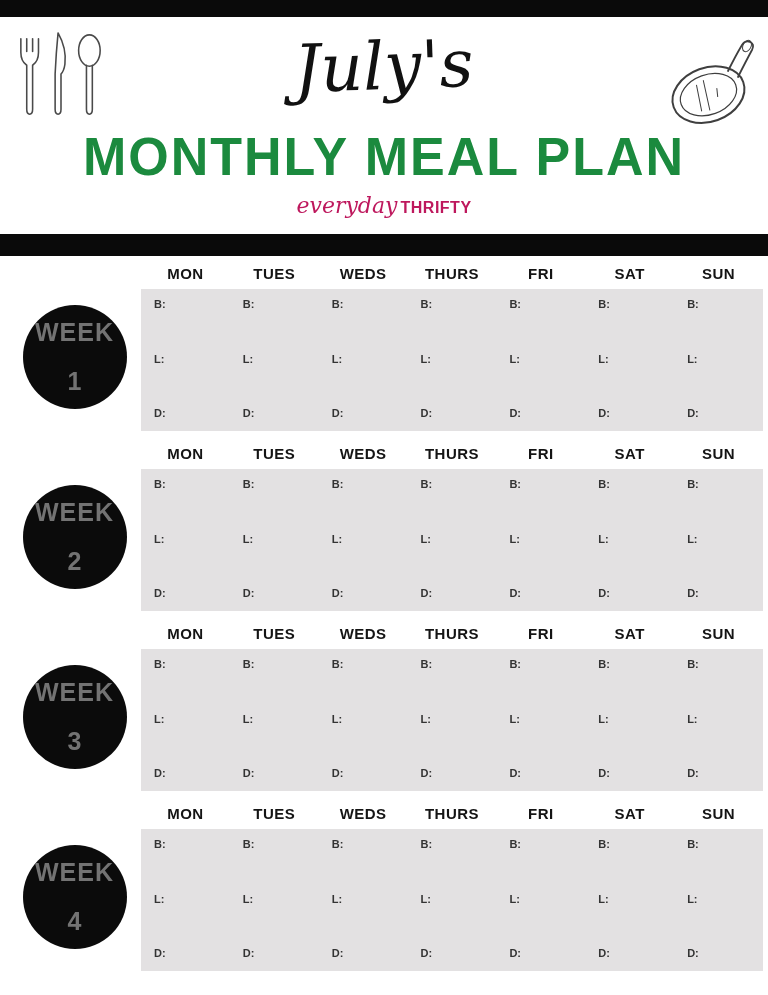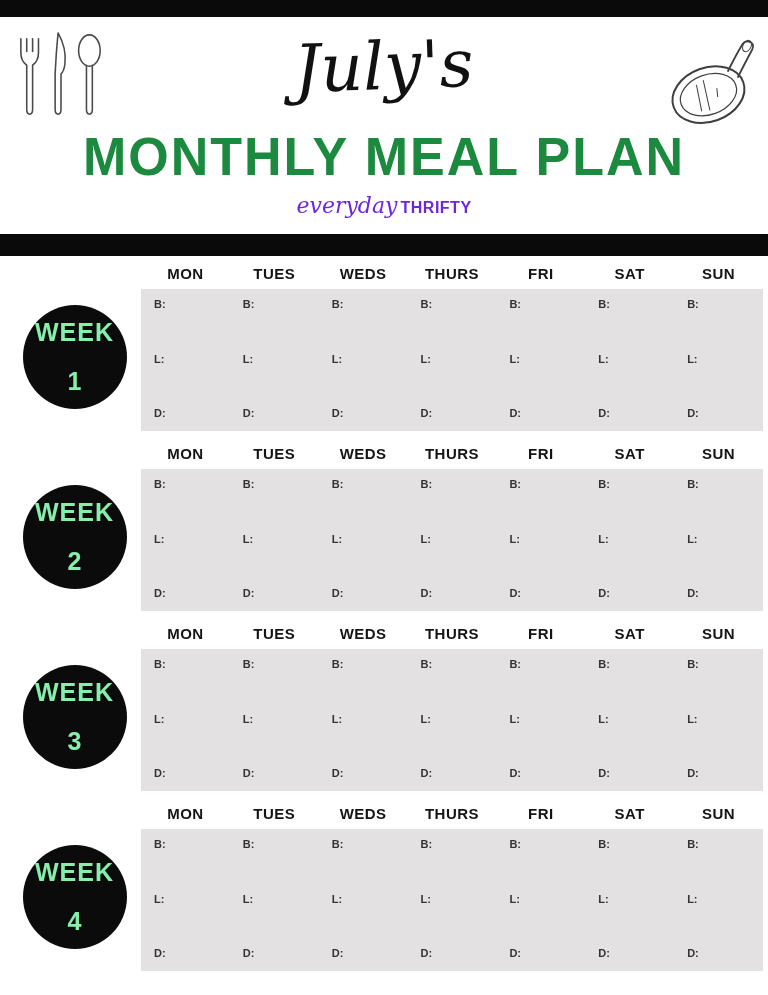--- a/index.html
+++ b/index.html
@@ -10,31 +10,31 @@
   .divider-bar{height:22px;}
   .header{position:relative;height:217px;}
   .cutlery{position:absolute;left:14px;top:10px;}
   .pan{position:absolute;right:6px;top:14px;}
   .july{ text-align:center;font-family:"DejaVu Serif",serif;font-style:italic;
          font-size:66px;line-height:1.5;height:118px;color:#111;
          transform:rotate(-2deg);}
   .main-title{text-align:center;color:#1b8a3e;font-weight:bold;font-size:52px;
               line-height:1;letter-spacing:2px;margin-top:-4px;
               transform:scaleY(1.02);}
-  .logo-row{text-align:center;margin-top:10px;color:#6d28d9;}
+  .logo-row{text-align:center;margin-top:10px;color:#be185d;}
   .logo-script{font-family:"DejaVu Serif",serif;font-style:italic;font-size:22px;}
   .logo-bold{font-weight:bold;font-size:16px;letter-spacing:0.5px;margin-left:3px;}
   .weeks{padding-top:5px;}
   .week-section{height:180px;margin-left:8px;}
   .day-row{margin-left:133px;width:622px;display:grid;grid-template-columns:repeat(7,1fr);
            height:24px;align-items:center;margin-bottom:4px;}
   .day-label{text-align:center;font-weight:bold;font-size:15px;letter-spacing:0.5px;color:#141414;}
   .week-body{display:flex;height:142px;}
   .circle-col{width:133px;display:flex;align-items:center;justify-content:center;}
-  .week-circle{width:104px;height:104px;background:#0b0b0b;border-radius:50%;color:#86efac;
+  .week-circle{width:104px;height:104px;background:#0b0b0b;border-radius:50%;color:#737373;
                display:flex;flex-direction:column;align-items:center;justify-content:center;
                font-weight:bold;margin-top:-6px;gap:21px;}
   .week-word{font-size:25px;letter-spacing:1px;line-height:1.1;}
   .week-num{font-size:25px;line-height:1.1;}
   .meal-grid{width:622px;background:#e3e1e2;display:grid;grid-template-columns:repeat(7,1fr);}
   .meal-cell{display:flex;flex-direction:column;justify-content:space-between;
              padding:9px 4px 12px 13px;}
   .meal-label{font-size:11px;font-weight:bold;color:#333333;}
   svg{display:block;}
 </style>

